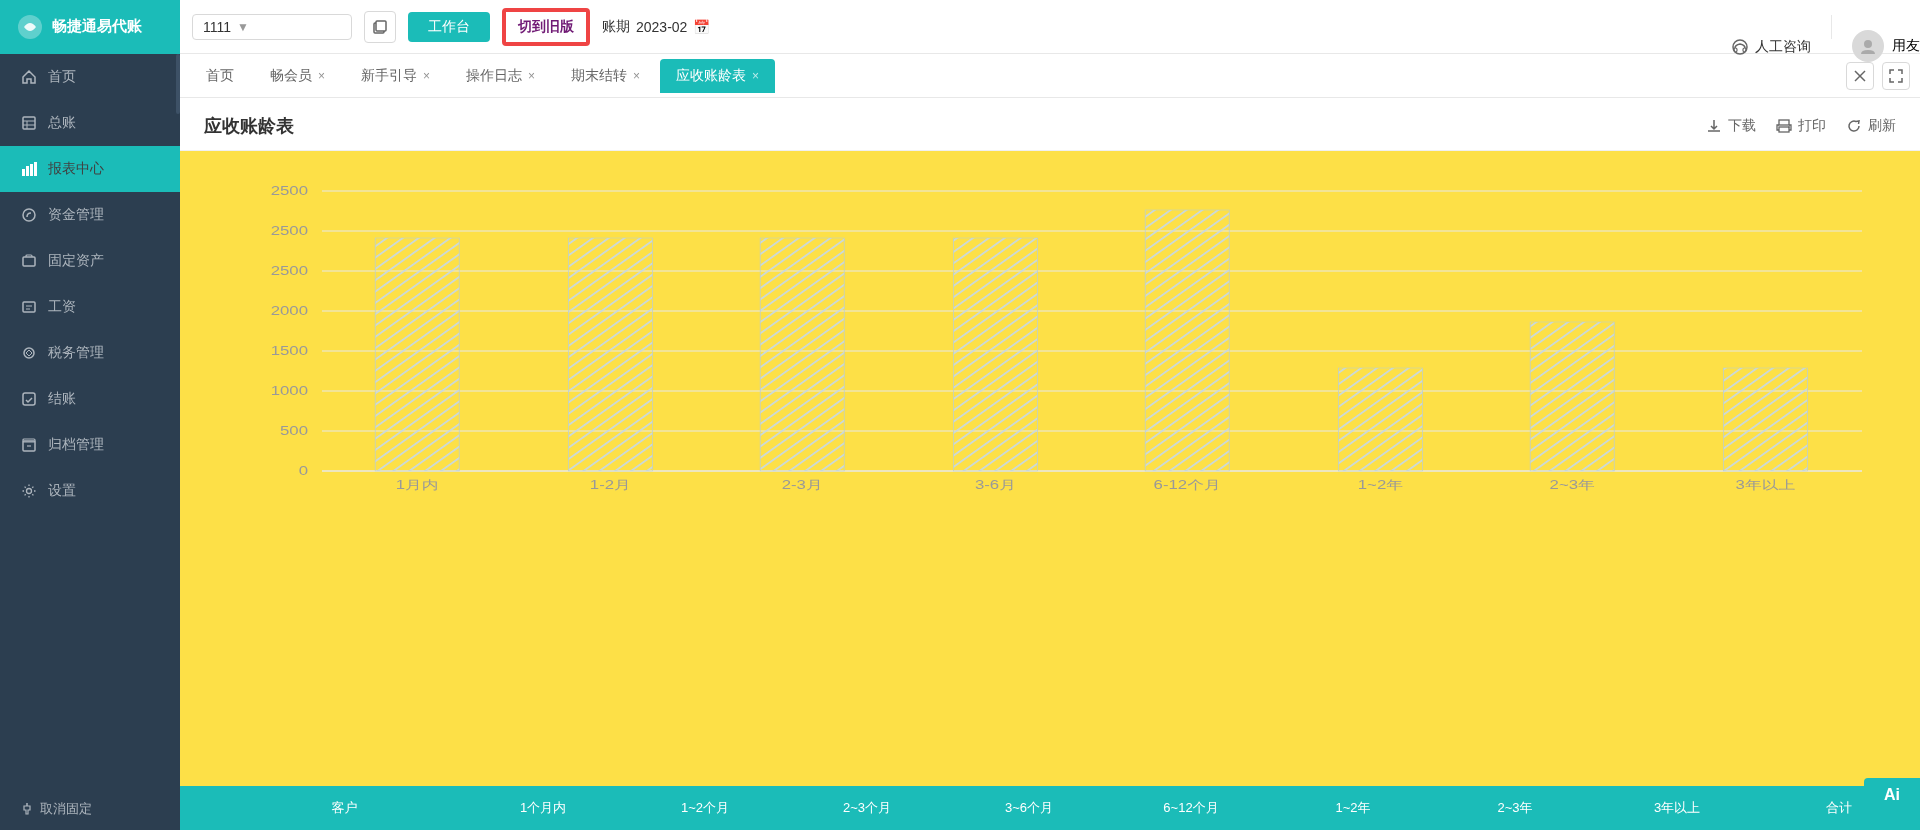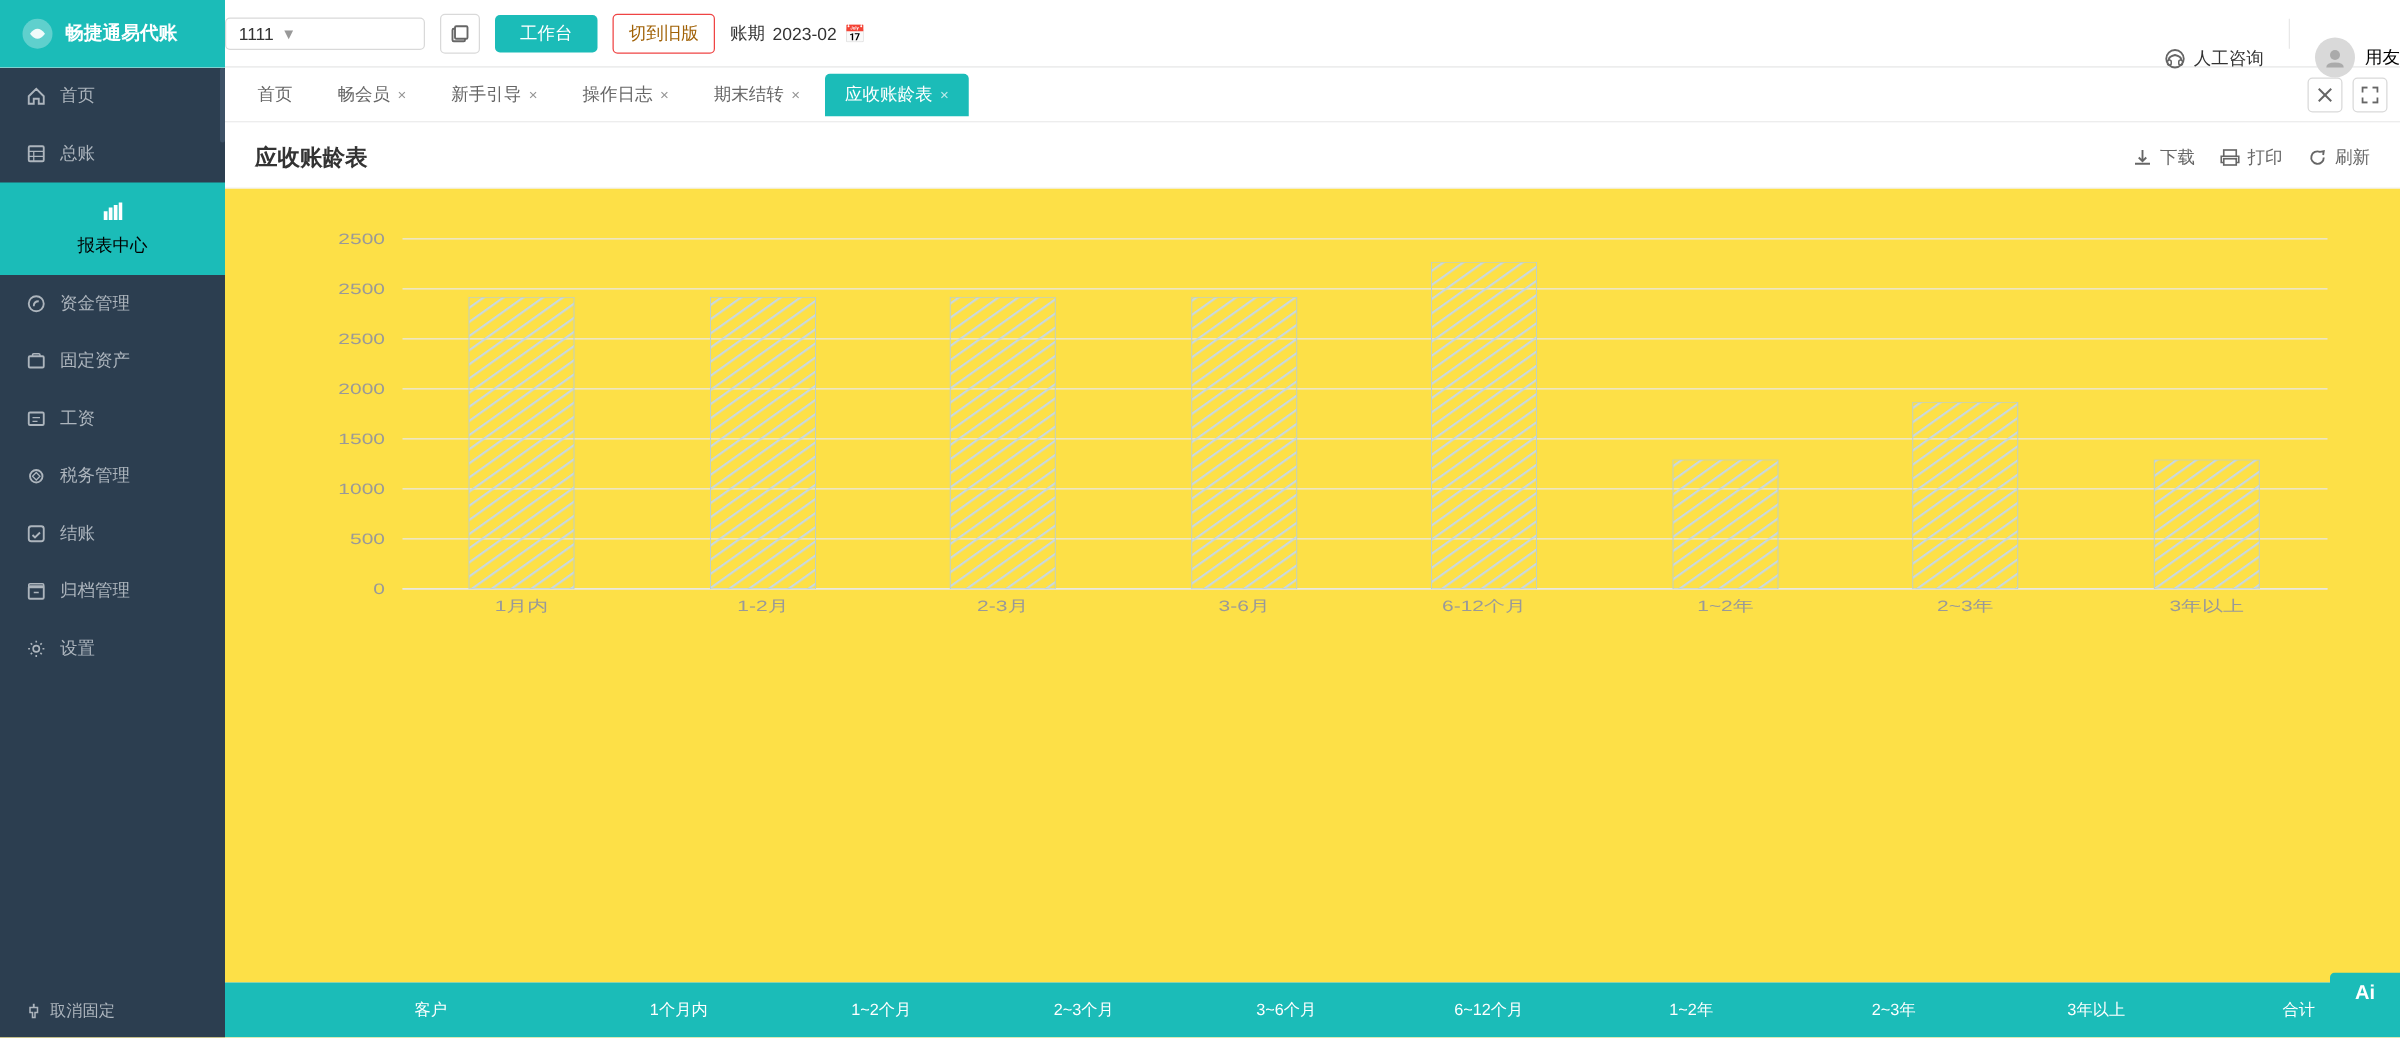--- a/index.html
+++ b/index.html
@@ -8,36 +8,36 @@
     
     .header { height: 54px; background: #fff; display: flex; align-items: center; padding: 0 16px; border-bottom: 1px solid #e8e8e8; gap: 12px; z-index: 10; }
     .logo-area { width: 180px; display: flex; align-items: center; gap: 8px; background: #1bbcb8; height: 54px; padding: 0 16px; flex-shrink: 0; }
     .logo-text { color: #fff; font-size: 15px; font-weight: bold; }
     .header-right { flex: 1; display: flex; align-items: center; gap: 12px; }
     .company-select { display: flex; align-items: center; gap: 6px; border: 1px solid #d9d9d9; border-radius: 4px; padding: 4px 10px; min-width: 160px; cursor: pointer; }
     .company-name { color: #333; font-size: 14px; }
     .chevron-icon { color: #999; font-size: 12px; }
     .copy-btn { width: 32px; height: 32px; border: 1px solid #d9d9d9; border-radius: 4px; display: flex; align-items: center; justify-content: center; cursor: pointer; color: #666; }
     .workbench-btn { background: #1bbcb8; color: #fff; border: none; border-radius: 4px; padding: 6px 20px; font-size: 14px; cursor: pointer; }
-    .switch-btn { border: 1px solid #ef4444; color: #a16207; background: #fff; border-radius: 4px; padding: 6px 12px; font-size: 14px; cursor: pointer; }
+    .switch-btn { border: 4px solid #ef4444; color: #701a75; background: #fff; border-radius: 4px; padding: 6px 12px; font-size: 14px; cursor: pointer; font-weight: bold; }
     .period-area { display: flex; align-items: center; gap: 6px; color: #333; font-size: 14px; }
     .period-icon { color: #1bbcb8; }
     .header-spacer { flex: 1; }
     .header-actions { display: flex; align-items: center; gap: 20px; }
     .consult-btn { display: flex; align-items: center; gap: 6px; color: #333; cursor: pointer; font-size: 14px; margin-top: 40px; }
     .user-area { display: flex; align-items: center; gap: 8px; cursor: pointer; margin-top: 38px; }
     .avatar { width: 32px; height: 32px; border-radius: 50%; background: #d9d9d9; display: flex; align-items: center; justify-content: center; color: #999; }
 
     
     .main-layout { display: flex; flex: 1; overflow: hidden; }
 
     
     .sidebar { width: 180px; background: #2c3e50; flex-shrink: 0; display: flex; flex-direction: column; overflow-y: auto; }
     .sidebar-item { display: flex; align-items: center; gap: 10px; padding: 14px 20px; color: #adb5bd; cursor: pointer; font-size: 14px; }
-    .sidebar-item.active { background: #1bbcb8; color: #000000; flex-direction: column; }
+    .sidebar-item.active { background: #1bbcb8; color: #404040; }
     .sidebar-icon { width: 18px; height: 18px; display: flex; align-items: center; justify-content: center; flex-shrink: 0; }
     .sidebar-label { font-size: 14px; }
     .sidebar-bottom { margin-top: auto; }
     .cancel-fixed { display: flex; align-items: center; gap: 6px; padding: 12px 20px; color: #adb5bd; cursor: pointer; font-size: 13px; }
 
     
     .content-area { flex: 1; display: flex; flex-direction: column; overflow: hidden; background: #f5f7fa; }
 
     
     .tabs-bar { display: flex; align-items: center; background: #fff; border-bottom: 1px solid #e8e8e8; padding: 0 10px; height: 44px; gap: 4px; }
@@ -59,21 +59,21 @@
     .table-header { height: 44px; background: #1bbcb8; display: flex; align-items: center; flex-shrink: 0; }
     .th-cell { flex: 1; text-align: center; color: #fff; font-size: 13px; font-weight: normal; padding: 0 8px; }
     .th-cell:first-child { flex: 1.5; margin-left: 47px; }
 
     
     .bar-chart { width: 100%; height: 360px; }
   </style>
 </head>
 <body>
 
-<div class="header" style="padding:0; gap:0;">
+<div class="header" style="padding:0; gap:12px;">
   <div class="logo-area">
     <svg width="28" height="28" viewBox="0 0 28 28">
       <circle cx="14" cy="14" r="12" fill="rgba(255,255,255,0.3)"></circle>
       <path d="M8 14 Q14 6 20 14 Q14 22 8 14" fill="white" opacity="0.9"></path>
     </svg>
     <span class="logo-text">畅捷通易代账</span>
   </div>
   <div class="header-right">
     <div class="company-select">
       <span class="company-name">1111</span>

